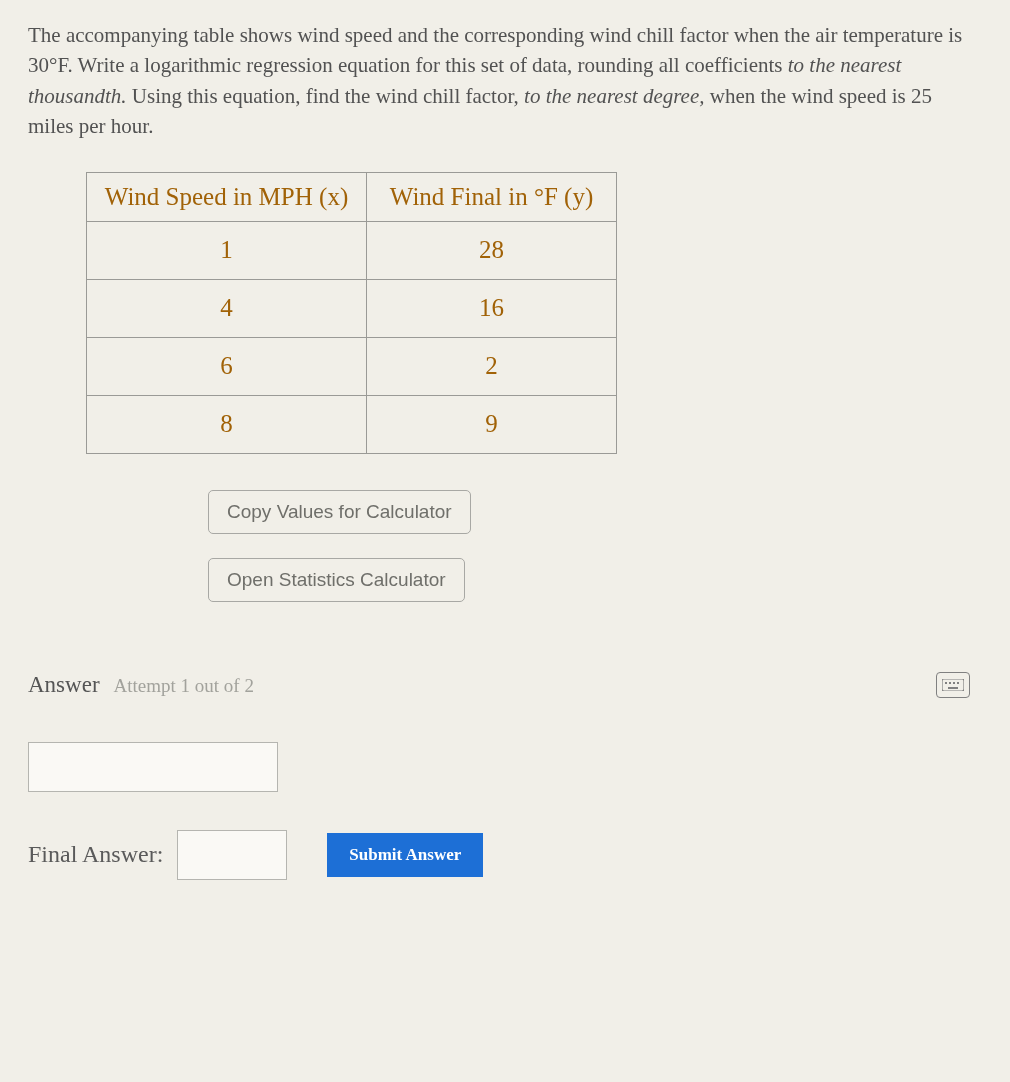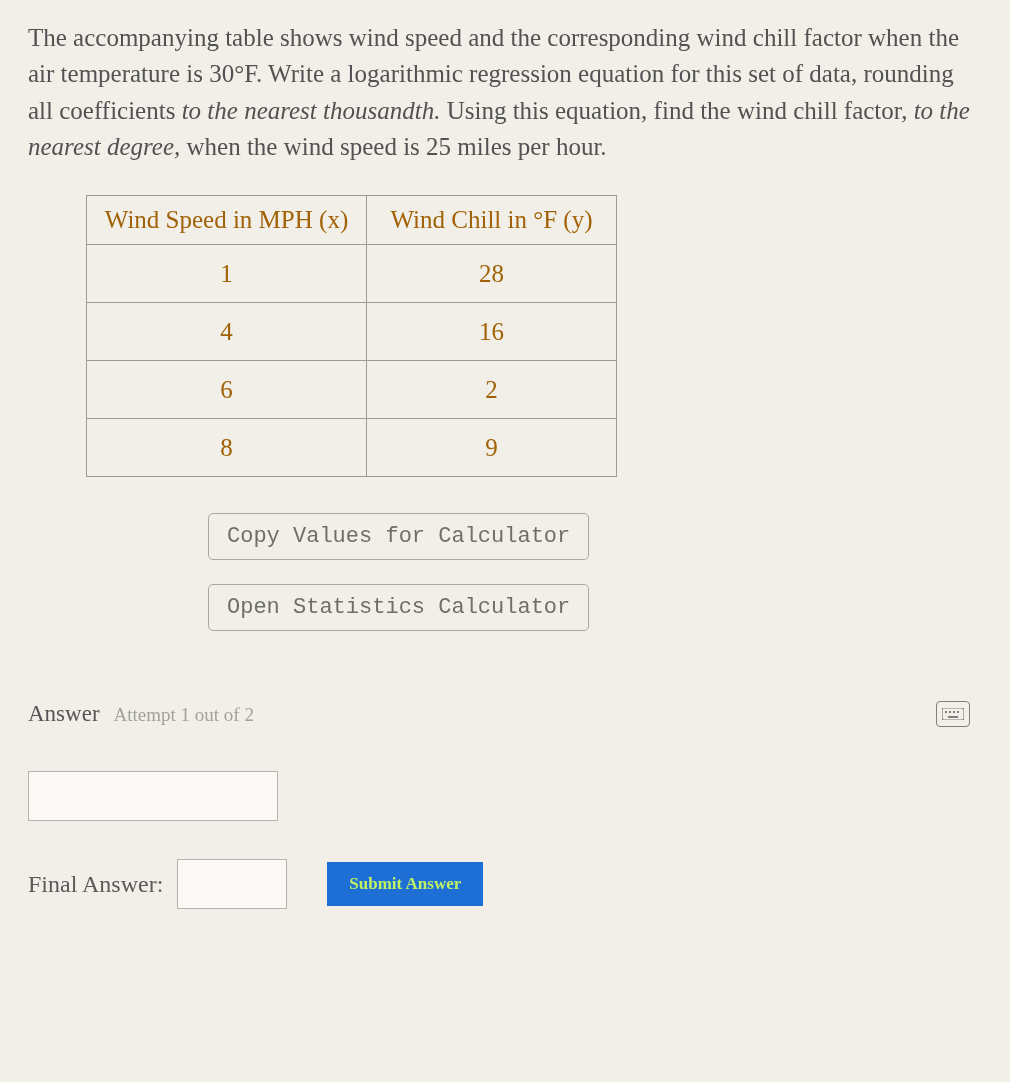--- a/index.html
+++ b/index.html
@@ -5,21 +5,21 @@
   * { box-sizing: border-box; margin: 0; padding: 0; }
   html, body { width: 1010px; height: 1082px; }
   body {
     background: #f1efe8;
     font-family: Georgia, 'Times New Roman', serif;
     color: #4a4a4a;
     padding: 20px 28px;
     position: relative;
   }
   .problem-text {
-    font-size: 25px;
+    font-size: 21px;
     line-height: 1.45;
     color: #525252;
     margin-bottom: 30px;
   }
   .problem-text .italic { font-style: italic; }
   table.data-table {
     border-collapse: collapse;
     margin-left: 58px;
     margin-bottom: 36px;
   }
@@ -39,22 +39,22 @@
   .btn-group {
     margin-left: 180px;
     margin-bottom: 70px;
   }
   .outline-btn {
     display: block;
     border: 1px solid #a8a8a4;
     border-radius: 5px;
     background: transparent;
     color: #6f6f6a;
-    font-family: Liberation Mono, monospace;
-    font-size: 22px;
+    font-family: Liberation Sans, sans-serif;
+    font-size: 19px;
     padding: 10px 18px;
     margin-bottom: 14px;
     cursor: pointer;
     width: fit-content;
     margin-top: 24px;
   }
   .answer-row {
     display: flex;
     align-items: center;
     justify-content: space-between;
@@ -98,21 +98,21 @@
     background: #faf9f5;
     height: 50px;
     font-size: 20px;
     padding: 4px 8px;
     font-family: Georgia, serif;
   }
   .input-reg { width: 250px; }
   .input-final { width: 110px; }
   .submit-btn {
     background: #1d6fd6;
-    color: #bef264;
+    color: #ffffff;
     border: none;
     font-family: Georgia, serif;
     font-size: 17px;
     font-weight: bold;
     padding: 12px 22px;
     cursor: pointer;
     margin-left: 40px;
   }
   .final-row { display: flex; align-items: center; }
 </style>
@@ -120,21 +120,21 @@
 <body>
 
 <div class="problem-text">
   <span>The accompanying table shows wind speed and the corresponding wind chill factor when the air temperature is 30°F. Write a logarithmic regression equation for this set of data, rounding all coefficients </span><span class="italic">to the nearest thousandth.</span><span> Using this equation, find the wind chill factor, </span><span class="italic">to the nearest degree,</span><span> when the wind speed is 25 miles per hour.</span>
 </div>
 
 <table class="data-table">
   <thead>
     <tr>
       <th class="col-x">Wind Speed in MPH (x)</th>
-      <th class="col-y">Wind Chill in °F (y)</th>
+      <th class="col-y">Wind Final in °F (y)</th>
     </tr>
   </thead>
   <tbody>
     <tr>
       <td>1</td>
       <td>28</td>
     </tr>
     <tr>
       <td>4</td>
       <td>16</td>

